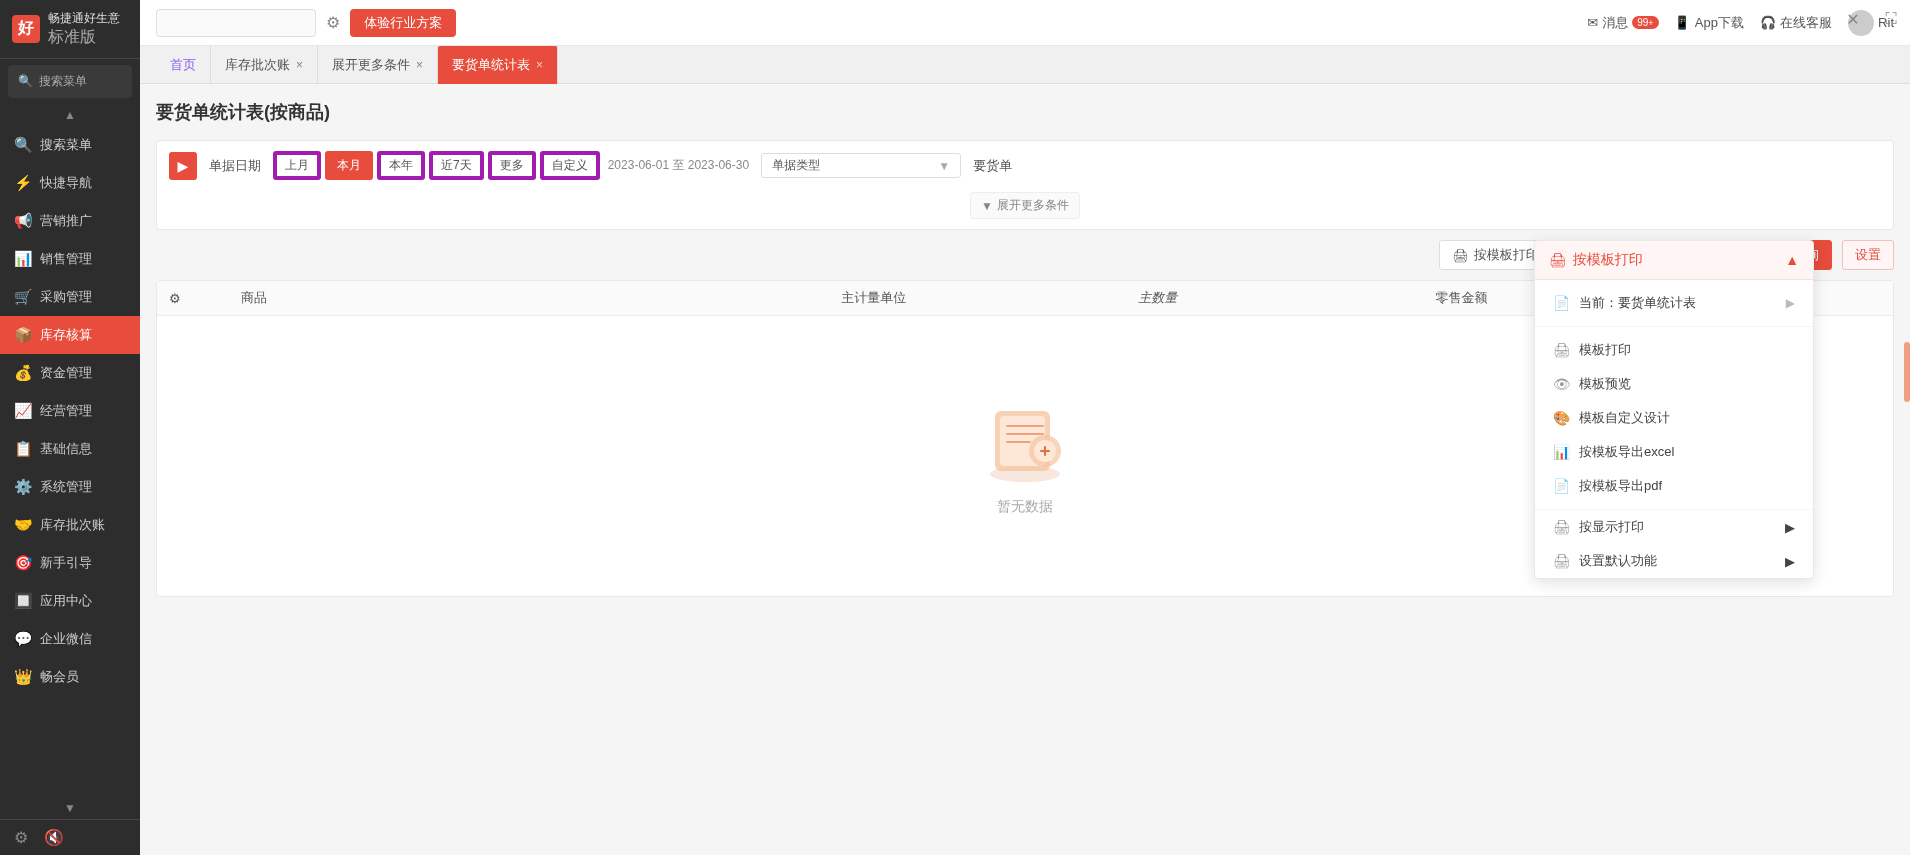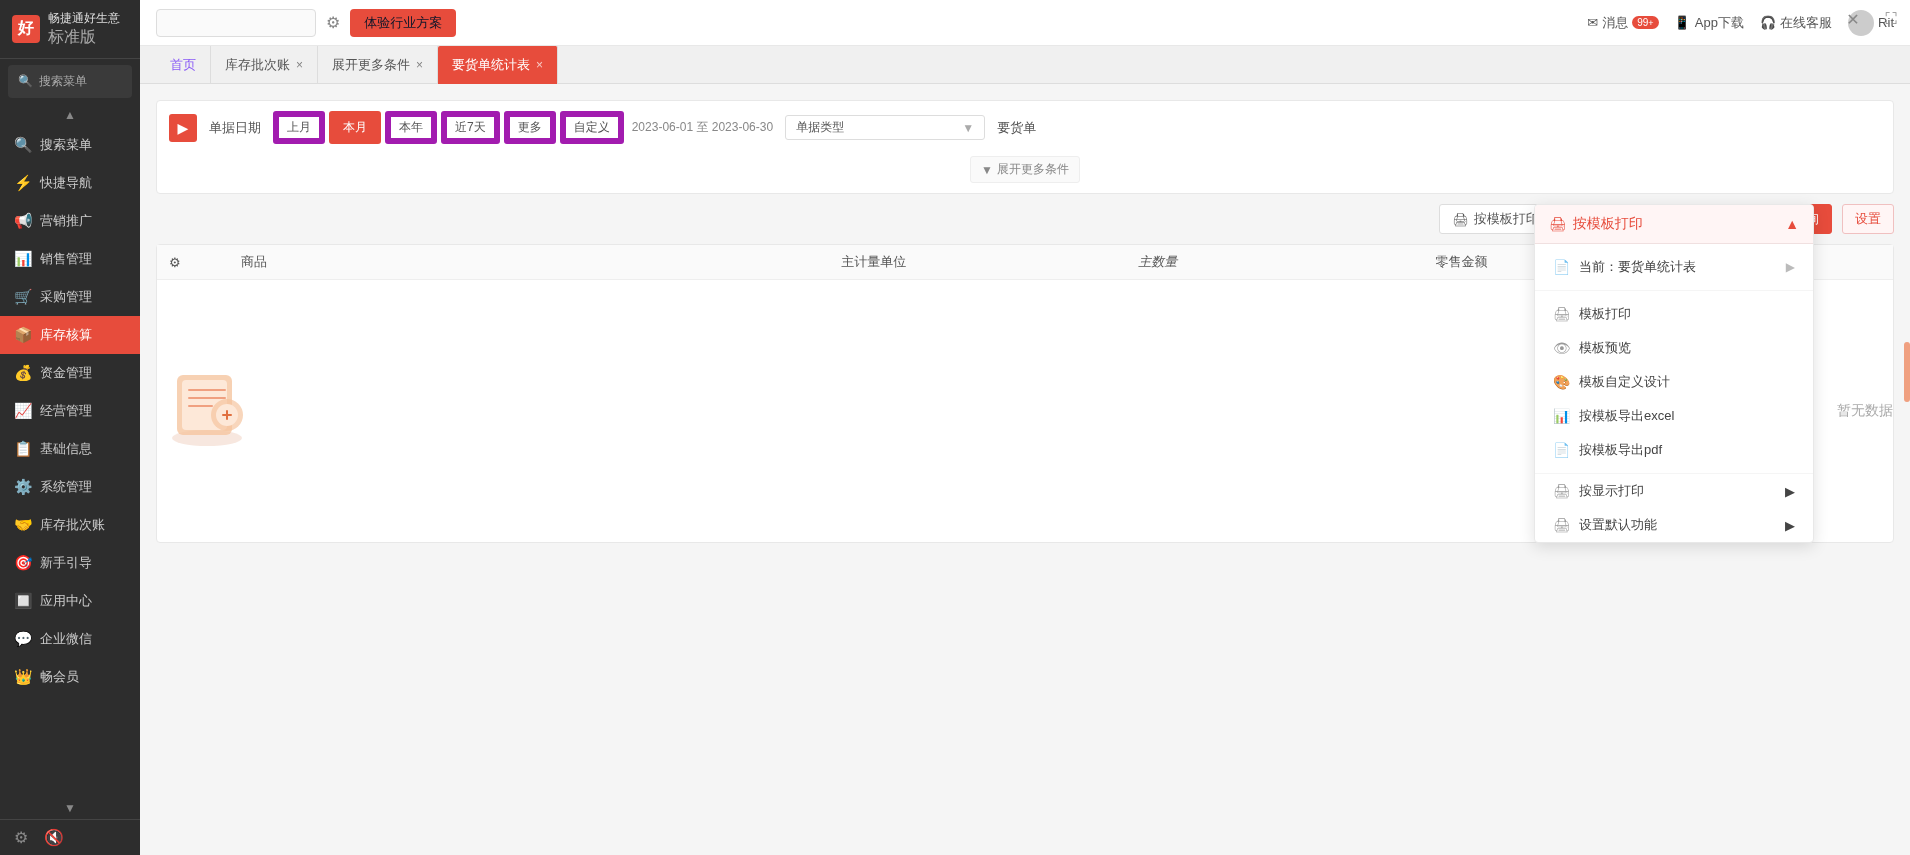--- a/index.html
+++ b/index.html
@@ -82,21 +82,21 @@
     }
     .topbar-left { display: flex; align-items: center; gap: 10px; }
     .topbar-input {
       width: 160px; height: 28px;
       border: 1px solid #ddd; border-radius: 4px;
       padding: 0 8px; font-size: 12px;
       background: #fafafa;
     }
     .topbar-gear { color: #888; font-size: 16px; cursor: pointer; }
     .topbar-trial-btn {
-      background: #e74c3c; color: #0f172a;
+      background: #e74c3c; color: #ffffff;
       border: none; border-radius: 4px;
       padding: 5px 14px; font-size: 13px; cursor: pointer;
     }
     .topbar-right { display: flex; align-items: center; gap: 16px; }
     .topbar-right-item { display: flex; align-items: center; gap: 4px; color: #555; font-size: 13px; cursor: pointer; }
     .badge {
       background: #e74c3c; color: white;
       border-radius: 8px; font-size: 10px;
       padding: 1px 5px; min-width: 18px; text-align: center;
     }
@@ -138,21 +138,21 @@
       border: 1px solid #e8e8e8;
       border-radius: 4px;
       padding: 10px 12px;
       margin-bottom: 10px;
     }
     .filter-row { display: flex; align-items: center; gap: 12px; flex-wrap: wrap; }
     .filter-label { color: #555; font-size: 13px; white-space: nowrap; }
     .date-btns { display: flex; gap: 4px; align-items: center; }
     .date-btn {
       padding: 2px 8px; font-size: 12px;
-      border: 6px solid #a21caf; border-radius: 3px;
+      border: 4px solid #a21caf; border-radius: 3px;
       background: #fff; cursor: pointer; color: #555;
     }
     .date-btn.active { background: #e74c3c; color: white; border-color: #e74c3c; }
     .date-range { font-size: 12px; color: #888; margin-left: 4px; }
     .filter-select {
       display: flex; align-items: center; gap: 6px;
       border: 1px solid #ddd; border-radius: 3px;
       padding: 3px 10px; background: #fff; cursor: pointer;
       min-width: 200px; font-size: 12px; color: #555;
     }
@@ -189,21 +189,21 @@
     .table-header-cell {
       font-size: 13px; color: #555; font-weight: 500;
     }
     .col-settings { width: 40px; }
     .col-product { flex: 2; margin-left: 32px; }
     .col-unit { flex: 1; margin-left: 6px; }
     .col-qty { flex: 1; font-style: italic; }
     .col-amount { flex: 1.5; }
 
     .empty-state {
-      display: flex; flex-direction: row; align-items: center;
+      display: flex; flex-direction: column; align-items: center;
       justify-content: space-between; padding: 80px 0;
     }
     .empty-icon {
       width: 100px; height: 90px;
       margin-bottom: 12px;
     }
     .empty-text { color: #aaa; font-size: 14px; }
 
     
     .dropdown-panel {
@@ -407,20 +407,21 @@
     </div>
     <div style="flex:1"></div>
     <div class="window-controls">
       <div class="wc-btn">✕</div>
       <div class="wc-btn">⛶</div>
     </div>
   </div>
 
   <div class="content">
 
+    <div class="page-title">要货单统计表(按商品)</div>
 
     <div class="filter-bar">
       <div class="filter-row">
 
         <div style="width:28px;height:28px;background:#e74c3c;border-radius:3px;display:flex;align-items:center;justify-content:center;cursor:pointer;color:white;font-size:14px;">▶</div>
 
         <span class="filter-label">单据日期</span>
         <div class="date-btns">
           <button class="date-btn">上月</button>
           <button class="date-btn active">本月</button>

